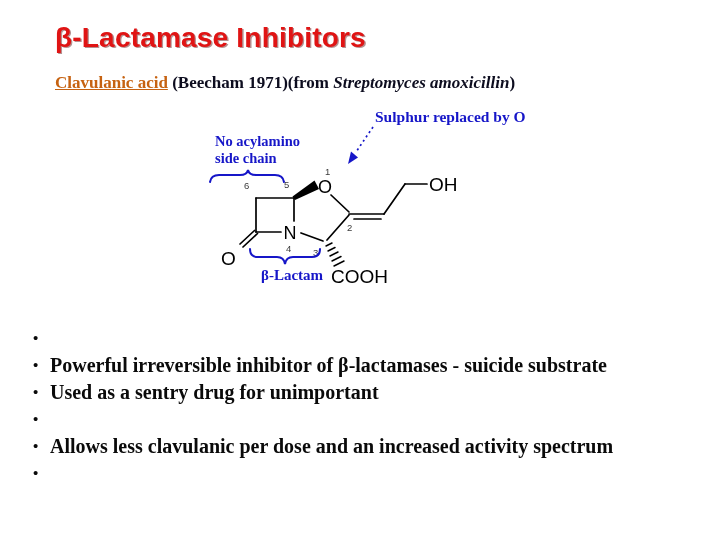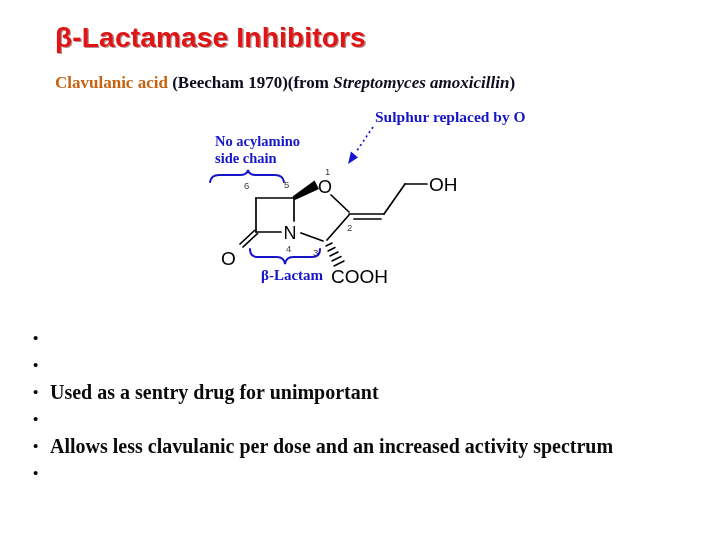--- a/index.html
+++ b/index.html
@@ -12,21 +12,21 @@
     position:absolute;left:38px;top:22px;width:640px;
     font-family:"Liberation Sans",sans-serif;font-weight:bold;
     font-size:28px;line-height:32px;color:#e01414;
     text-shadow:1.3px 1.3px 0 rgba(90,10,10,0.45);
     letter-spacing:0.2px;
   }
   .subtitle{
     position:absolute;left:38px;top:71px;width:660px;
     font-size:17px;line-height:23px;font-weight:bold;color:#0d0d1f;
   }
-  .subtitle .drug{color:#c66211;}
+  .subtitle .drug{color:#c66211;text-decoration:underline;}
   .subtitle .species{font-style:italic;}
   .structure-svg{position:absolute;left:185px;top:98px;width:360px;height:202px;}
   .atom{font-family:"Liberation Sans",sans-serif;font-size:18px;fill:#000;}
   .atom-lg{font-family:"Liberation Sans",sans-serif;font-size:19px;fill:#000;}
   .num{font-family:"Liberation Sans",sans-serif;font-size:9.5px;fill:#3a3a3a;}
   .blue-t{font-family:"Liberation Serif",serif;font-weight:bold;fill:#1616c8;}
   .bullets{
     position:absolute;left:0;top:325px;width:716px;margin:0;padding:0;list-style:none;
   }
   .bullets li{
@@ -37,21 +37,21 @@
     position:absolute;left:16px;top:0;font-size:15px;line-height:27px;color:#0a0a0a;
   }
 </style>
 </head>
 <body>
 
 <div class="slide">
 
   <div class="title">β-Lactamase Inhibitors</div>
 
-  <div class="subtitle"><span class="drug">Clavulanic acid</span><span> (Beecham 1970)(from </span><span class="species">Streptomyces amoxicillin</span><span>)</span></div>
+  <div class="subtitle"><span class="drug">Clavulanic acid</span><span> (Beecham 1971)(from </span><span class="species">Streptomyces amoxicillin</span><span>)</span></div>
 
   <svg class="structure-svg" viewBox="185 98 360 202" xmlns="http://www.w3.org/2000/svg">
 
     <g stroke="#000" stroke-width="1.7" fill="none" stroke-linecap="round">
 
       <line x1="239" y1="198" x2="277" y2="198"></line>
       <line x1="239" y1="198" x2="239" y2="232"></line>
       <line x1="239" y1="232" x2="264" y2="232"></line>
       <line x1="277" y1="198" x2="277" y2="221"></line>
 
@@ -105,20 +105,20 @@
       <text class="blue-t" font-size="14.5" x="198" y="162.5">side chain</text>
       <path d="M193,182 Q194,175 202,175 L223,175 Q230,175 231,170 Q232,175 239,175 L258,175 Q266,175 267,182" stroke="#1616c8" stroke-width="2" fill="none" stroke-linecap="round"></path>
 
       <text class="blue-t" font-size="15" x="244" y="280">β-Lactam</text>
       <path d="M233,249 Q233,257 241,257 L260,257 Q267,257 268,264 Q269,257 276,257 L295,257 Q303,257 303,249" stroke="#1616c8" stroke-width="2" fill="none" stroke-linecap="round"></path>
     </g>
   </svg>
 
   <ul class="bullets">
     <li><span class="marker">•</span></li>
-    <li><span class="marker">•</span></li>
+    <li><span class="marker">•</span><span>Powerful irreversible inhibitor of β-lactamases - suicide substrate</span></li>
     <li><span class="marker">•</span><span>Used as a sentry drug for unimportant</span></li>
     <li><span class="marker">•</span></li>
     <li><span class="marker">•</span><span>Allows less clavulanic per dose and an increased activity spectrum</span></li>
     <li><span class="marker">•</span></li>
   </ul>
 
 </div>
 
 </body></html>

